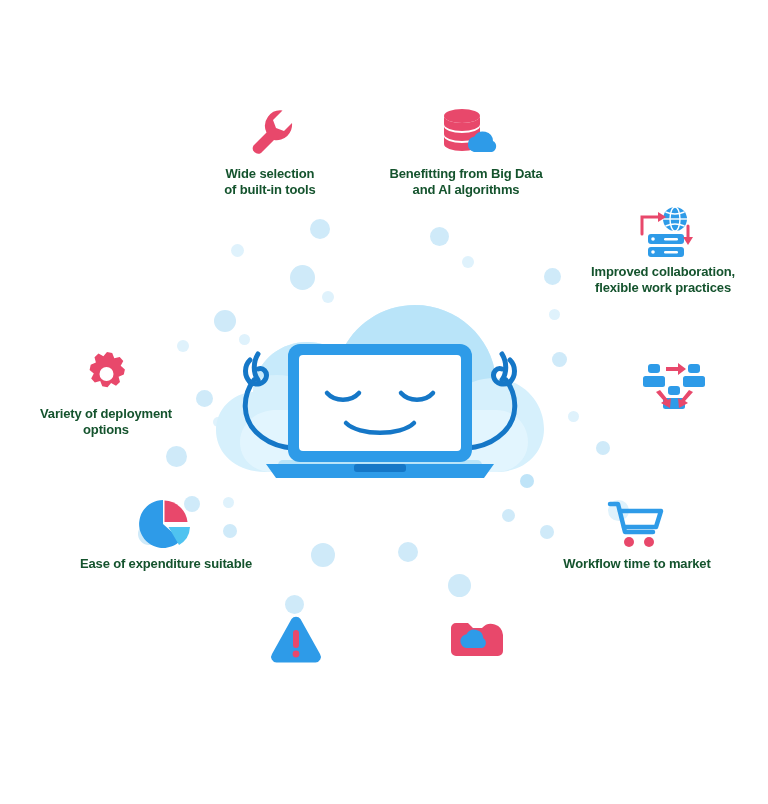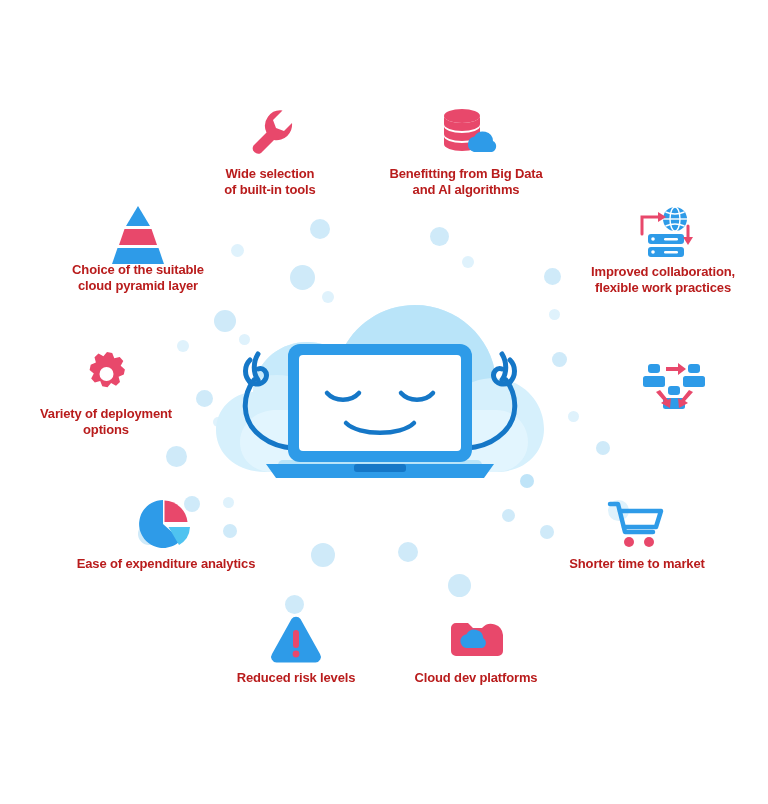--- a/index.html
+++ b/index.html
@@ -12,21 +12,21 @@
     position:relative;
   }
   #stage{position:absolute;inset:0;width:768px;height:804px;}
 
   .node{position:absolute;text-align:center;}
   .node .glyph{display:flex;align-items:flex-end;justify-content:center;}
   .node .label{
     font-weight:bold;
     font-size:13px;
     line-height:15.5px;
-    color:#b91c1c;
+    color:#14532d;
     letter-spacing:-0.15px;
     white-space:pre-line;
     margin-top:6px;
   }
 
   .dot{position:absolute;border-radius:50%;background:#cfeaf9;}
   .dot.pale{background:#dff2fc;}
   .dot.mid{background:#bfe4f8;}
 
   svg{display:block;overflow:visible;}
@@ -158,31 +158,20 @@
           <path d="M10 22 v8 a18 7 0 0 0 36 0 v-8 a18 7 0 0 1 -36 0 Z"></path>
           <path d="M10 32 v8 a18 7 0 0 0 36 0 v-8 a18 7 0 0 1 -36 0 Z"></path>
         </g>
         <path d="M40 48 a8 8 0 0 1 0.4 -15.6 a10 10 0 0 1 18.6 4.6 a6 6 0 0 1 -1 11 Z" fill="#2e9be8"></path>
       </svg>
     </div>
     <div class="label">Benefitting from Big Data
 and AI algorithms</div>
   </div>
 
-  <div class="node" style="left:44px;top:204px;width:188px;">
-    <div class="glyph" style="height:52px;">
-      <svg width="66" height="52" viewBox="0 0 66 52">
-        <path d="M33 2 L45 22 L21 22 Z" fill="#2e9be8"></path>
-        <path d="M19.5 25 L46.5 25 L52 41 L14 41 Z" fill="#e8486b"></path>
-        <path d="M12.5 44 L53.5 44 L59 60 L7 60 Z" fill="#2e9be8"></path>
-      </svg>
-    </div>
-    <div class="label">Choice of the suitable
-cloud pyramid layer</div>
-  </div>
 
   <div class="node" style="left:568px;top:206px;width:190px;">
     <div class="glyph" style="height:52px;">
       <svg width="74" height="52" viewBox="0 0 74 52">
 
         <g>
           <circle cx="49" cy="13" r="12" fill="#2e9be8"></circle>
           <g stroke="#ffffff" stroke-width="1.4" fill="none">
             <ellipse cx="49" cy="13" rx="5" ry="12"></ellipse>
             <line x1="37" y1="13" x2="61" y2="13"></line>
@@ -258,51 +247,49 @@
     <div class="glyph" style="height:52px;">
       <svg width="58" height="52" viewBox="0 0 58 52">
 
         <path d="M26 26 L26 2 A24 24 0 1 0 44 42 Z" fill="#2e9be8"></path>
 
         <path d="M27.5 2.5 A24 24 0 0 1 50.5 24 L27.5 24 Z" fill="#e8486b"></path>
 
         <path d="M31.5 29 L53 29 A22 22 0 0 1 42 47 Z" fill="#4fc3f0"></path>
       </svg>
     </div>
-    <div class="label">Ease of expenditure analytics</div>
+    <div class="label">Ease of expenditure suitable</div>
   </div>
 
   <div class="node" style="left:548px;top:498px;width:178px;">
     <div class="glyph" style="height:52px;">
       <svg width="62" height="52" viewBox="0 0 62 52">
         <g fill="none" stroke="#2e9be8" stroke-width="4.5" stroke-linecap="round" stroke-linejoin="round">
           <path d="M4 6 L12 6 L19 34 L47 34"></path>
           <path d="M14 13 L55 13 L50 29 L18 29"></path>
         </g>
         <circle cx="23" cy="44" r="5" fill="#e8486b"></circle>
         <circle cx="43" cy="44" r="5" fill="#e8486b"></circle>
       </svg>
     </div>
-    <div class="label">Shorter time to market</div>
+    <div class="label">Workflow time to market</div>
   </div>
 
   <div class="node" style="left:198px;top:614px;width:196px;">
     <div class="glyph" style="height:50px;">
       <svg width="54" height="50" viewBox="0 0 54 50">
         <path d="M22.5 5 a5.5 5.5 0 0 1 9 0 L51 40 a5.5 5.5 0 0 1 -4.5 8.5 h-39 A5.5 5.5 0 0 1 3 40 Z" fill="#2e9be8"></path>
         <rect x="24" y="16" width="6" height="18" rx="3" fill="#e8486b"></rect>
         <circle cx="27" cy="40" r="3.4" fill="#e8486b"></circle>
       </svg>
     </div>
-    <div class="label">Reduced risk levels</div>
   </div>
 
   <div class="node" style="left:380px;top:614px;width:192px;">
     <div class="glyph" style="height:50px;">
       <svg width="58" height="50" viewBox="0 0 58 50">
         <path d="M4 14 a5 5 0 0 1 5 -5 h12 l5 5 h9 a12 12 0 0 1 21 7 v16 a5 5 0 0 1 -5 5 h-42 a5 5 0 0 1 -5 -5 Z" fill="#e8486b"></path>
         <path d="M19 34 a7 7 0 0 1 0.5 -13.8 a9 9 0 0 1 16.8 4 a5.5 5.5 0 0 1 -1 9.8 Z" fill="#2e9be8"></path>
       </svg>
     </div>
-    <div class="label">Cloud dev platforms</div>
   </div>
 
 </div>
 
 </body></html>

